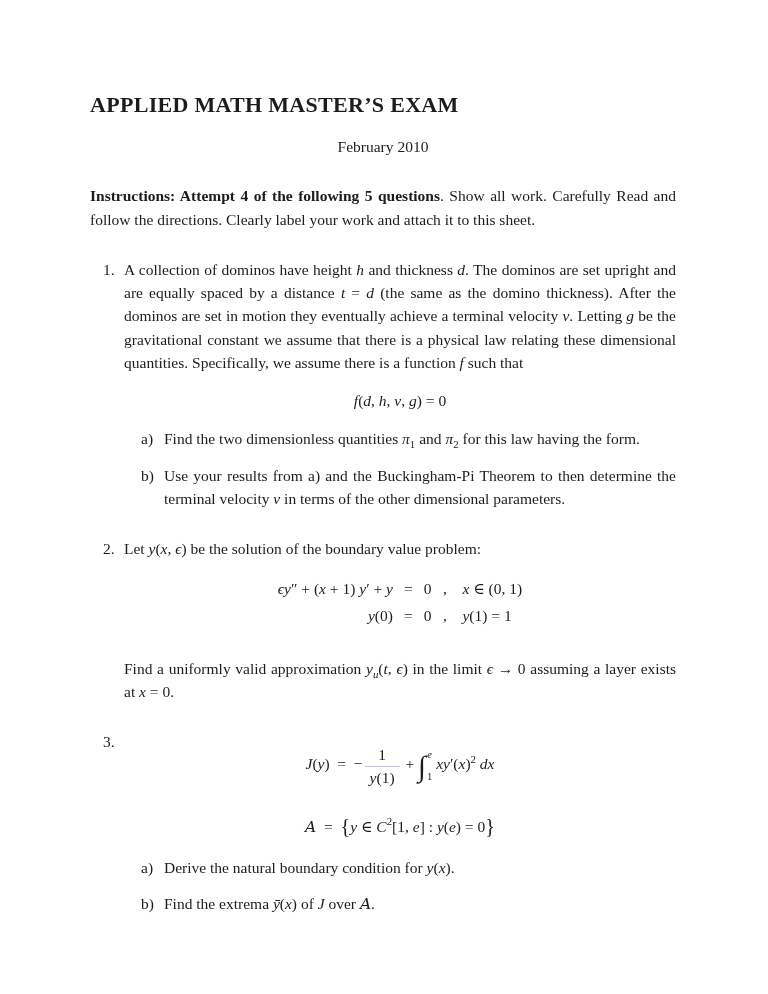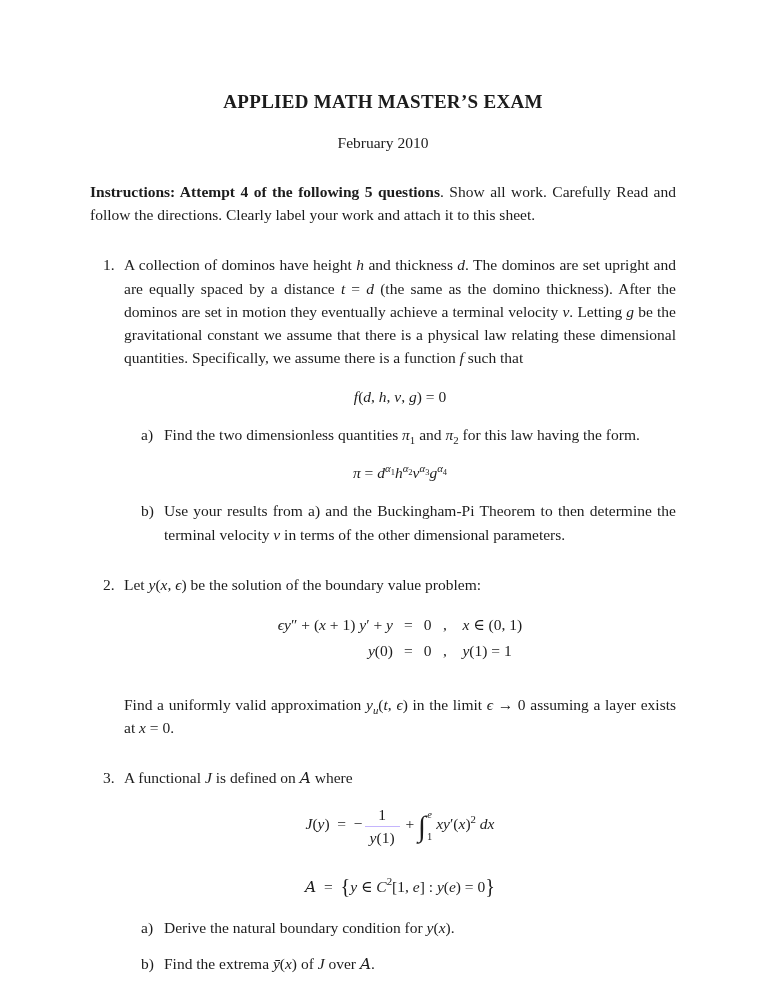--- a/index.html
+++ b/index.html
@@ -9,22 +9,22 @@
     height: 994px;
     overflow: hidden;
     font-family: "Liberation Serif", "DejaVu Serif", serif;
     color: #1c1c1c;
     font-size: 15.5px;
     line-height: 1.5;
   }
   .page { padding: 88px 92px 40px 90px; }
 
   h1.title {
-    text-align: center;
-    font-size: 19px;
+    text-align: left;
+    font-size: 22px;
     font-weight: bold;
     letter-spacing: 0.3px;
   }
   .date { text-align: center; margin-top: 14px; }
 
   .instructions { margin-top: 26px; text-align: justify; }
 
   .qitem { display: flex; margin-top: 27px; }
   .qnum { flex: none; width: 21px; margin-left: 13px; }
   .qbody { flex: 1; min-width: 0; }
@@ -90,21 +90,20 @@
 
   <div class="qitem">
     <div class="qnum">1.</div>
     <div class="qbody">
       <p class="qtext">A collection of dominos have height <i>h</i> and thickness <i>d</i>. The dominos are set upright and are equally spaced by a distance <i>t</i> = <i>d</i> (the same as the domino thickness). After the dominos are set in motion they eventually achieve a terminal velocity <i>v</i>. Letting <i>g</i> be the gravitational constant we assume that there is a physical law relating these dimensional quantities. Specifically, we assume there is a function <i>f</i> such that</p>
       <div class="display"><i>f</i>(<i>d</i>, <i>h</i>, <i>v</i>, <i>g</i>) = 0</div>
       <div class="part">
         <span class="plabel">a)</span>
         <span class="ptext">Find the two dimensionless quantities <i>π</i><sub>1</sub> and <i>π</i><sub>2</sub> for this law having the form.</span>
       </div>
-      <div class="display"><i>π</i> = <i>d</i><sup><i>α</i><sub>1</sub></sup><i>h</i><sup><i>α</i><sub>2</sub></sup><i>v</i><sup><i>α</i><sub>3</sub></sup><i>g</i><sup><i>α</i><sub>4</sub></sup></div>
       <div class="part">
         <span class="plabel">b)</span>
         <span class="ptext">Use your results from a) and the Buckingham-Pi Theorem to then determine the terminal velocity <i>v</i> in terms of the other dimensional parameters.</span>
       </div>
     </div>
   </div>
 
   <div class="qitem">
     <div class="qnum">2.</div>
     <div class="qbody">
@@ -121,21 +120,20 @@
           <span class="rhs">0&nbsp;&nbsp;&nbsp;,&nbsp;&nbsp;&nbsp;&nbsp;<i>y</i>(1) = 1</span>
         </div>
       </div>
       <p class="qtext tail">Find a uniformly valid approximation <i>y<sub>u</sub></i>(<i>t</i>, <i>ϵ</i>) in the limit <i>ϵ</i> → 0 assuming a layer exists at <i>x</i> = 0.</p>
     </div>
   </div>
 
   <div class="qitem">
     <div class="qnum">3.</div>
     <div class="qbody">
-      <p class="qtext">A functional <i>J</i> is defined on <span class="cal">A</span> where</p>
       <div class="display"><i>J</i>(<i>y</i>)&nbsp;&nbsp;=&nbsp;&nbsp;−<span class="frac"><span class="num">1</span><span class="den"><i>y</i>(1)</span></span> + <span class="intwrap"><span class="int">∫</span><span class="lims">
               <span class="hi"><i>e</i></span>
               <span class="lo">1</span>
             </span></span>&nbsp;<i>xy</i>′(<i>x</i>)<sup>2</sup> <i>dx</i></div>
       <div class="display"><span class="cal">A</span>&nbsp;&nbsp;=&nbsp;&nbsp;<span class="big">{</span><i>y</i> ∈ <i>C</i><sup>2</sup>[1, <i>e</i>]&nbsp;: <i>y</i>(<i>e</i>) = 0<span class="big">}</span></div>
       <div class="part">
         <span class="plabel">a)</span>
         <span class="ptext">Derive the natural boundary condition for <i>y</i>(<i>x</i>).</span>
       </div>
       <div class="part">

